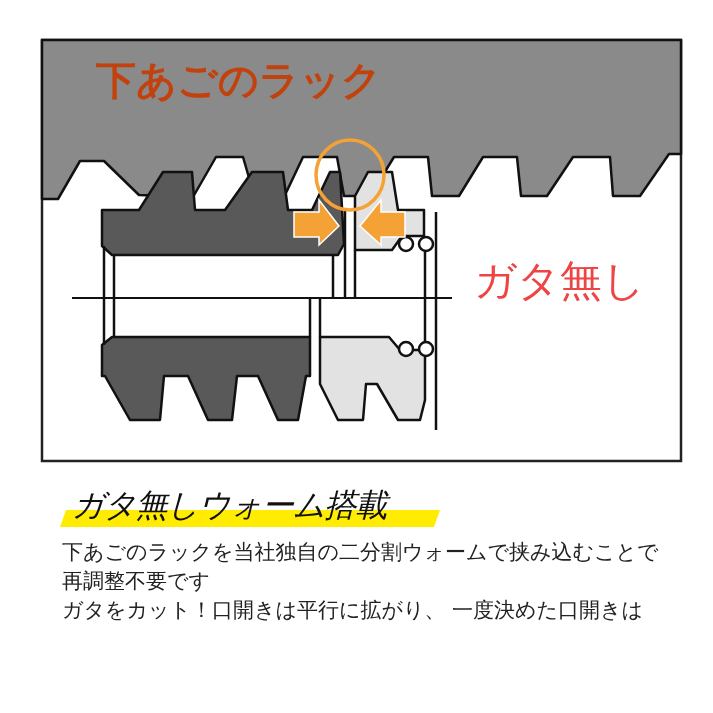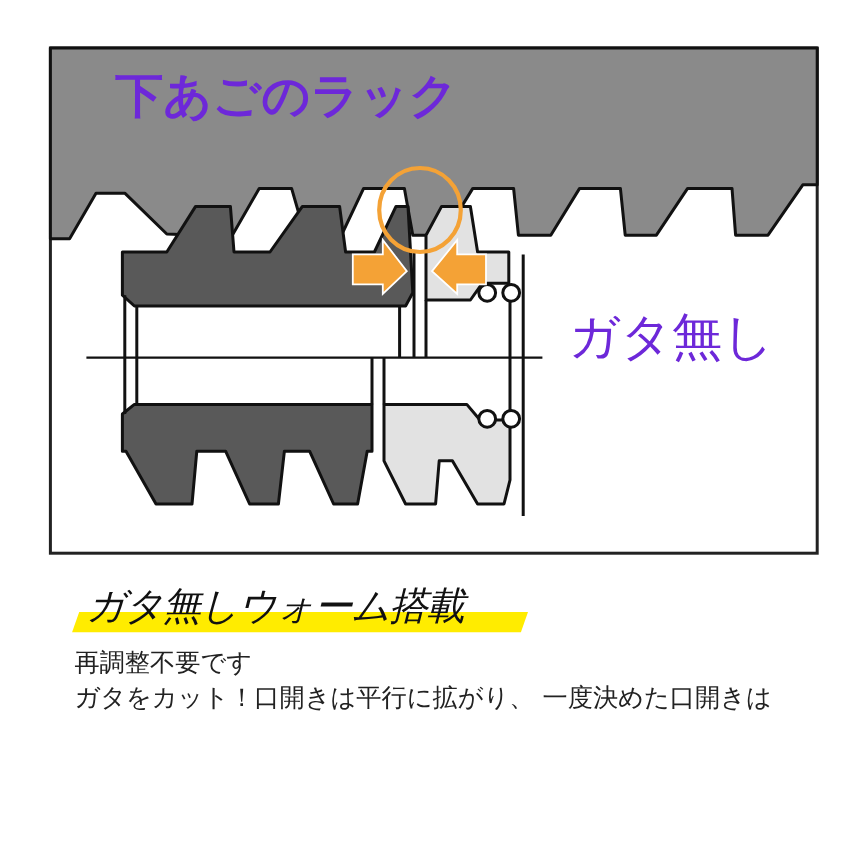--- a/index.html
+++ b/index.html
@@ -1,21 +1,21 @@
 <!DOCTYPE html>
 <html><head>
 <meta charset="utf-8">
 <style>
   html, body { margin:0; padding:0; background:#ffffff; }
   body { width:713px; height:713px; position:relative; overflow:hidden;
          font-family:"DejaVu Sans", sans-serif; }
   #diagram { position:absolute; left:0; top:0; width:713px; height:470px; }
   .rack-label { position:absolute; left:96px; top:60px; font-size:40px; font-weight:bold;
-                color:#6d28d9; letter-spacing:0px; line-height:1; }
-  .worm-label { position:absolute; left:474px; top:255px; font-size:42px; color:#6d28d9;
+                color:#c2410c; letter-spacing:0px; line-height:1; }
+  .worm-label { position:absolute; left:474px; top:255px; font-size:42px; color:#ef4444;
                 line-height:52px; }
   .worm-label div { white-space:nowrap; }
   .headline-wrap { position:absolute; left:60px; top:482px; height:50px; width:390px; }
   .headline-bar { position:absolute; left:0; top:28px; width:380px; height:17px; }
   .headline { position:absolute; left:12px; top:2px; font-size:32px; font-weight:normal;
               font-style:italic; color:#111; white-space:nowrap; letter-spacing:-1px; }
   .body-text { position:absolute; left:62px; top:538px; width:620px; font-size:21px;
                line-height:29px; color:#222; }
   .body-text div { white-space:nowrap; }
 </style>
@@ -71,15 +71,16 @@
 </div>
 
 <div class="headline-wrap">
   <svg class="headline-bar" width="380" height="17" viewBox="0 0 380 17">
     <polygon points="6,0 380,0 374,17 0,17" fill="#ffec00"></polygon>
   </svg>
   <div class="headline">ガタ無しウォーム搭載</div>
 </div>
 
 <div class="body-text">
+  <div>下あごのラックを当社独自の二分割ウォームで挟み込むことで</div>
   <div>再調整不要です</div>
   <div>ガタをカット！口開きは平行に拡がり、 一度決めた口開きは</div>
 </div>
 
 </body></html>

